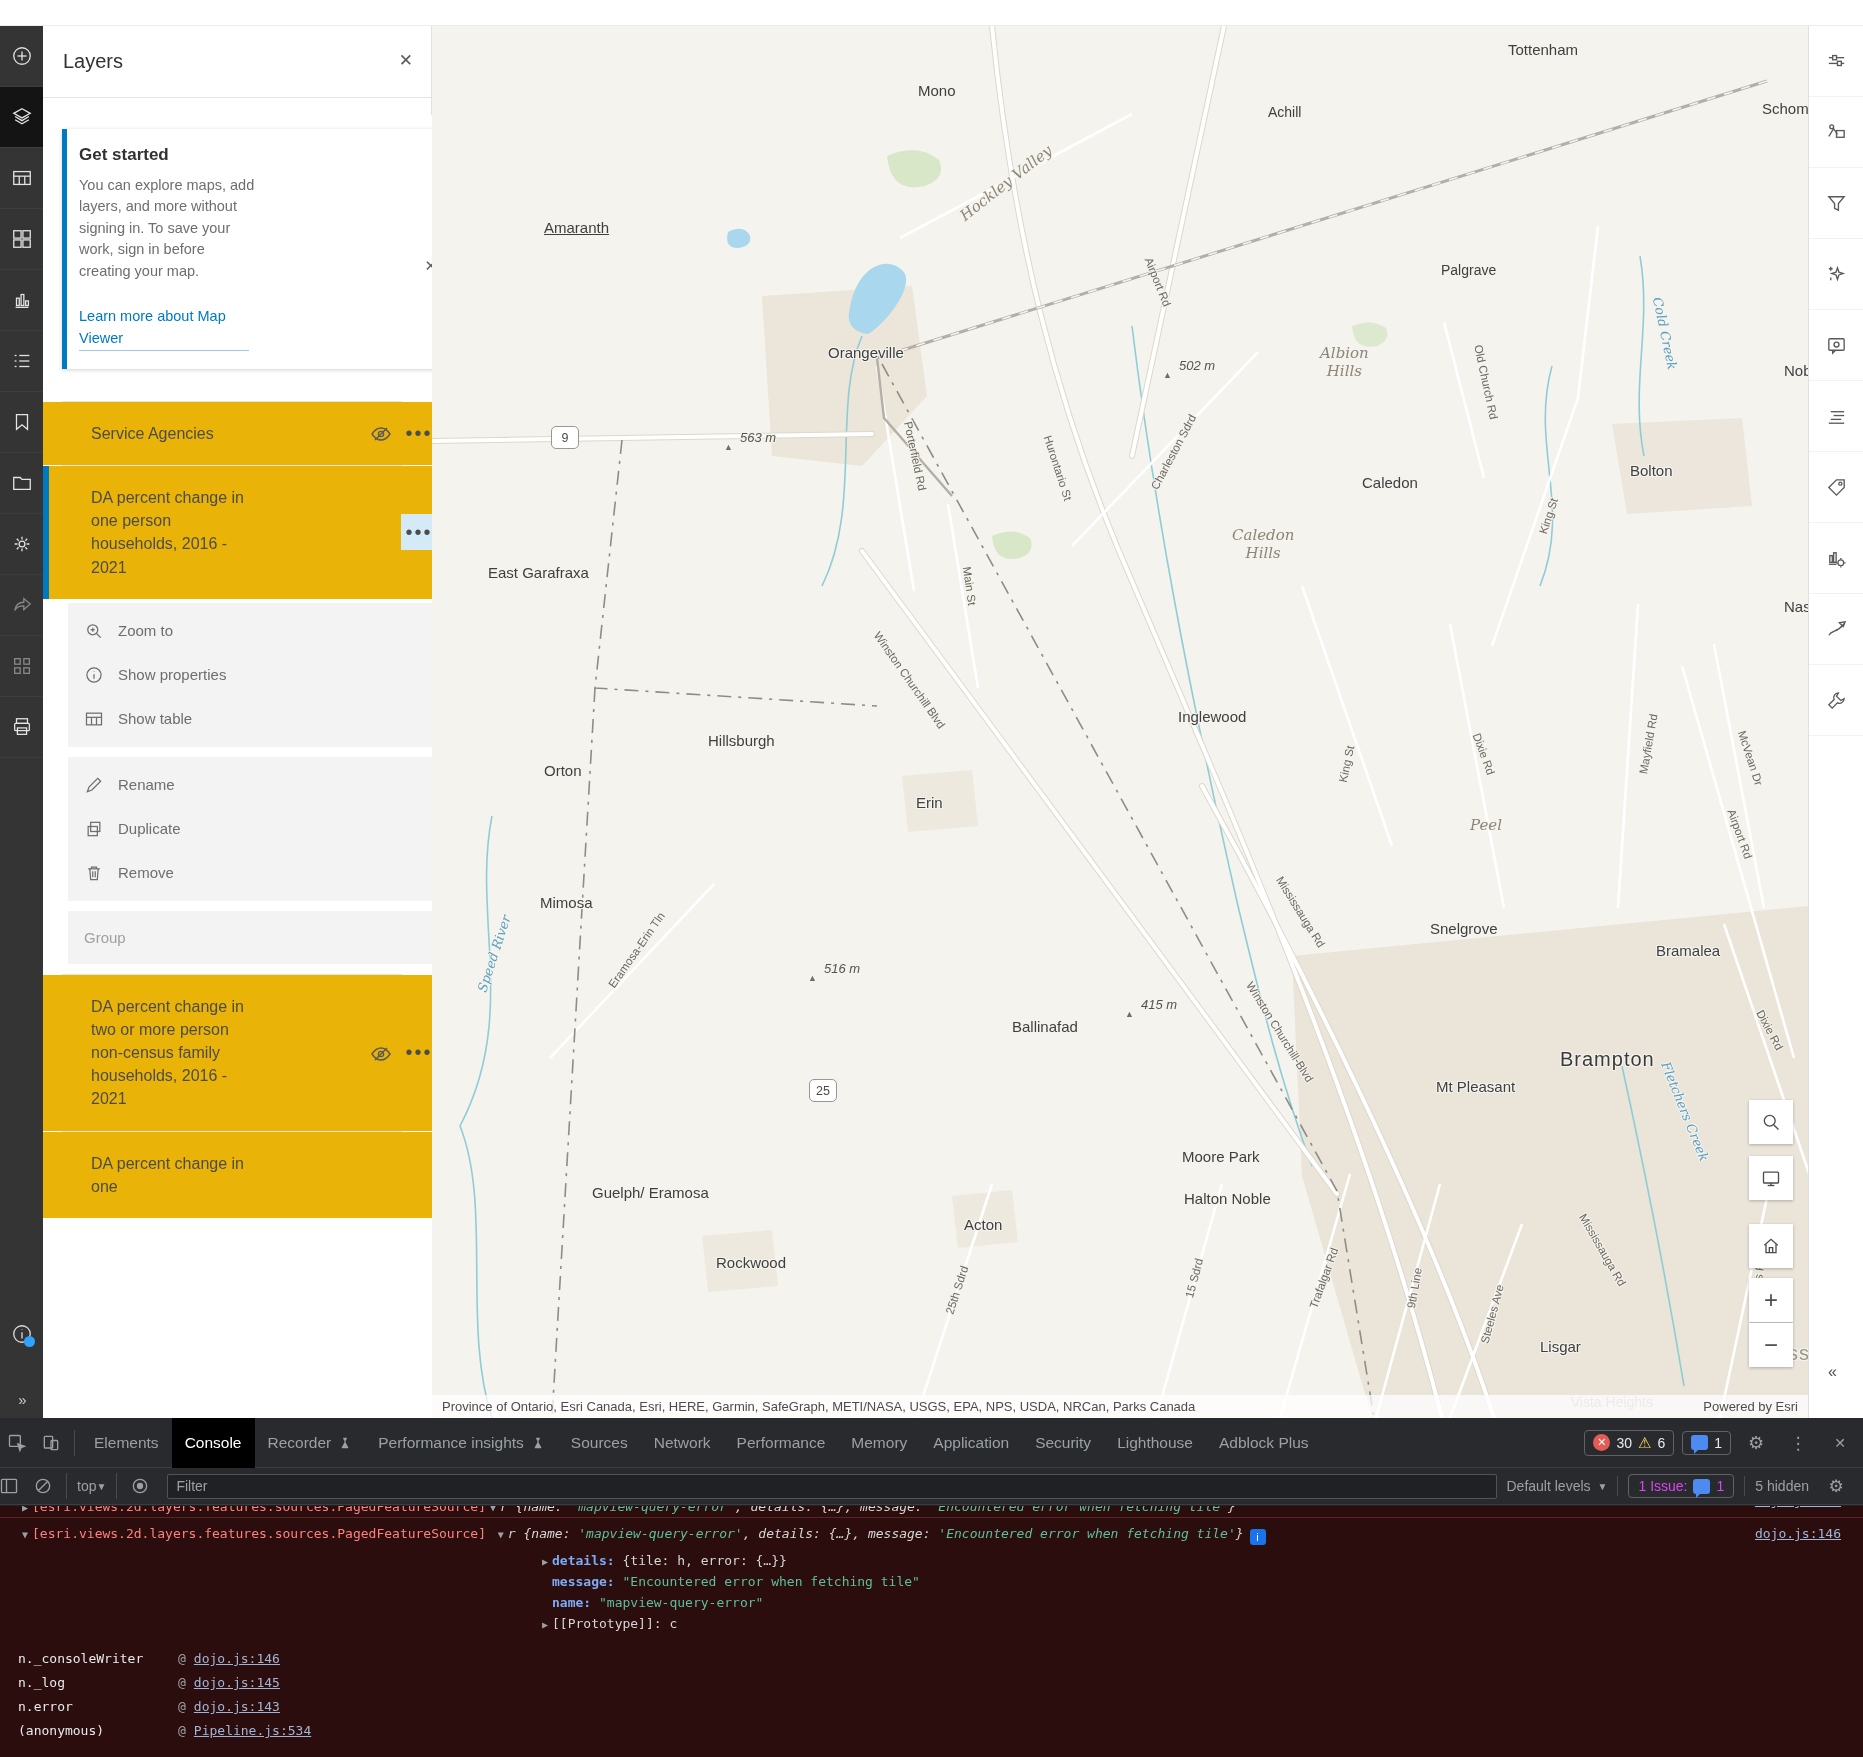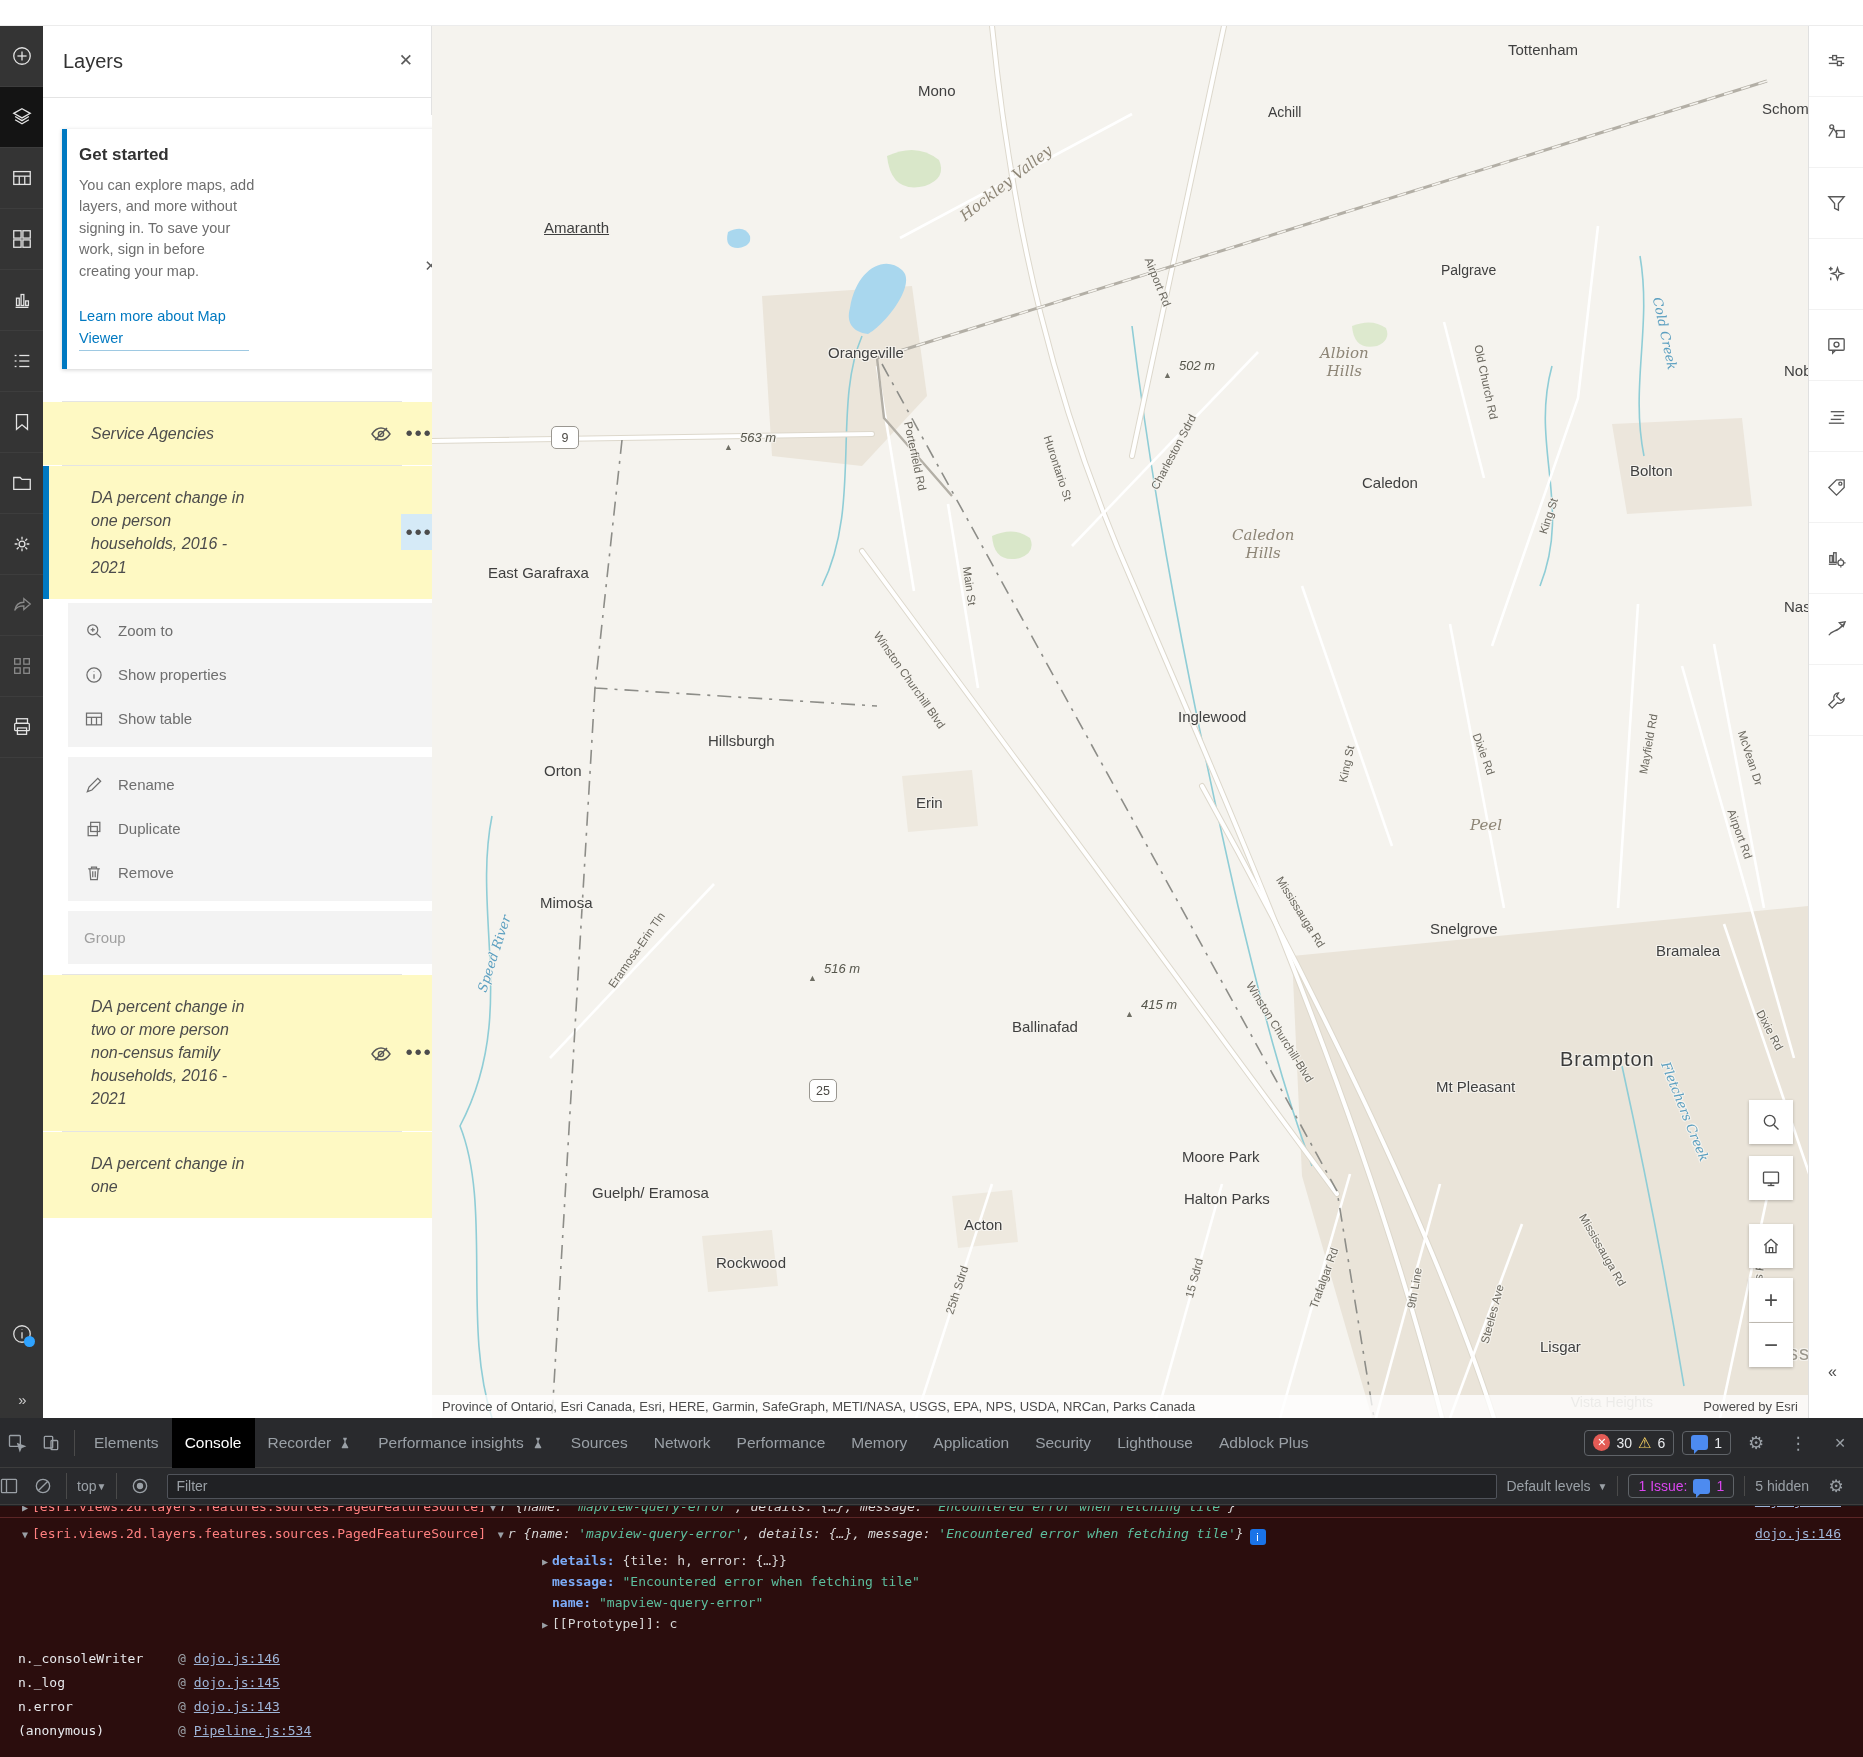--- a/index.html
+++ b/index.html
@@ -27,21 +27,21 @@
   .panel-close { position:absolute; right:18px; top:24px; font-size:17px; color:#5c5c5c; cursor:pointer; }
   .panel-body { position:absolute; left:0; top:89px; width:450px; height:1319px; overflow:hidden; background:#fff; }
 
   .card { position:relative; margin:14px 44px 14px 19px; background:#fff; box-shadow:0 1px 4px rgba(0,0,0,.18); border-left:5px solid #0079c1; padding:16px 14px 18px 12px; }
   .card h3 { font-size:17px; color:#323232; font-weight:bold; margin-bottom:10px; }
   .card p { font-size:14.5px; color:#6e6e6e; line-height:1.48; width:180px; }
   .card a { display:inline-block; margin-top:24px; font-size:14.5px; color:#0079c1; border-bottom:1px solid #9ec9e2; text-decoration:none; line-height:1.5; width:170px; cursor:pointer; }
   .card .dismiss { position:absolute; right:12px; top:128px; color:#5c5c5c; font-size:15px; cursor:pointer; }
 
   .layer-sep { height:1px; background:#e4e4e4; margin:0 0 0 19px; width:340px; }
-  .layer-row { position:relative; padding:20px 0 20px 48px; background:#fef9c3;font-style:italic; }
+  .layer-row { position:relative; padding:20px 0 20px 48px; background:#eab308; }
   .layer-row .title { font-size:16px; color:#4c4c4c; line-height:1.45; width:170px; }
   .layer-row .eye { position:absolute; right:100px; top:50%; margin-top:-11px; color:#595959; }
   .layer-row .eye svg { width:24px; height:24px; stroke:#595959; fill:none; stroke-width:1.4; }
   .layer-row .kebab { position:absolute; right:56px; top:50%; margin-top:-18px; width:36px; height:36px; display:flex; align-items:center; justify-content:center; color:#4c4c4c; font-size:20px; letter-spacing:2px; cursor:pointer; }
   .layer-row.selected { border-left:6px solid #0079c1; padding-left:42px; }
   .layer-row.selected .kebab { background:#d5eaf7; }
 
   .ctx-menu { margin:4px 44px 10px 25px; }
   .ctx-group { background:#f3f3f3; margin-bottom:10px; padding:6px 0; }
   .ctx-item { display:flex; align-items:center; gap:14px; padding:12px 16px; font-size:15px; color:#6e6e6e; cursor:pointer; }
@@ -467,21 +467,21 @@
         <div class="maplabel peak" style="left: 693px; top: 983px;">▲</div>
         <div class="maplabel road" style="left: 790px; top: 1000px; transform: rotate(58deg);">Winston Churchill-Blvd</div>
         <div class="maplabel city" style="left: 580px; top: 992px;">Ballinafad</div>
         <div class="maplabel big" style="left: 1128px; top: 1022px;">Brampton</div>
         <div class="maplabel city" style="left: 1004px; top: 1052px;">Mt Pleasant</div>
         <div class="maplabel road" style="left: 1316px; top: 998px; transform: rotate(62deg);">Dixie Rd</div>
         <div class="maplabel water" style="left: 1200px; top: 1078px; transform: rotate(68deg);">Fletchers Creek</div>
         <div class="maplabel city" style="left: 750px; top: 1122px;">Moore Park</div>
         <div class="maplabel city" style="left: 160px; top: 1158px;">Guelph/
 Eramosa</div>
-        <div class="maplabel city" style="left: 752px; top: 1164px;">Halton Parks</div>
+        <div class="maplabel city" style="left: 752px; top: 1164px;">Halton Noble</div>
         <div class="maplabel city" style="left: 532px; top: 1190px;">Acton</div>
         <div class="maplabel city" style="left: 284px; top: 1228px;">Rockwood</div>
         <div class="maplabel road" style="left: 500px; top: 1258px; transform: rotate(-72deg);">25th Sdrd</div>
         <div class="maplabel road" style="left: 742px; top: 1246px; transform: rotate(-75deg);">15 Sdrd</div>
         <div class="maplabel road" style="left: 860px; top: 1246px; transform: rotate(-70deg);">Trafalgar Rd</div>
         <div class="maplabel road" style="left: 962px; top: 1256px; transform: rotate(-80deg);">9th Line</div>
         <div class="maplabel road" style="left: 1030px; top: 1282px; transform: rotate(-75deg);">Steeles Ave</div>
         <div class="maplabel road" style="left: 1302px; top: 1248px; transform: rotate(-82deg);">Mavis Rd</div>
         <div class="maplabel road" style="left: 1130px; top: 1218px; transform: rotate(60deg);">Mississauga Rd</div>
         <div class="maplabel city" style="left: 1108px; top: 1312px;">Lisgar</div>

